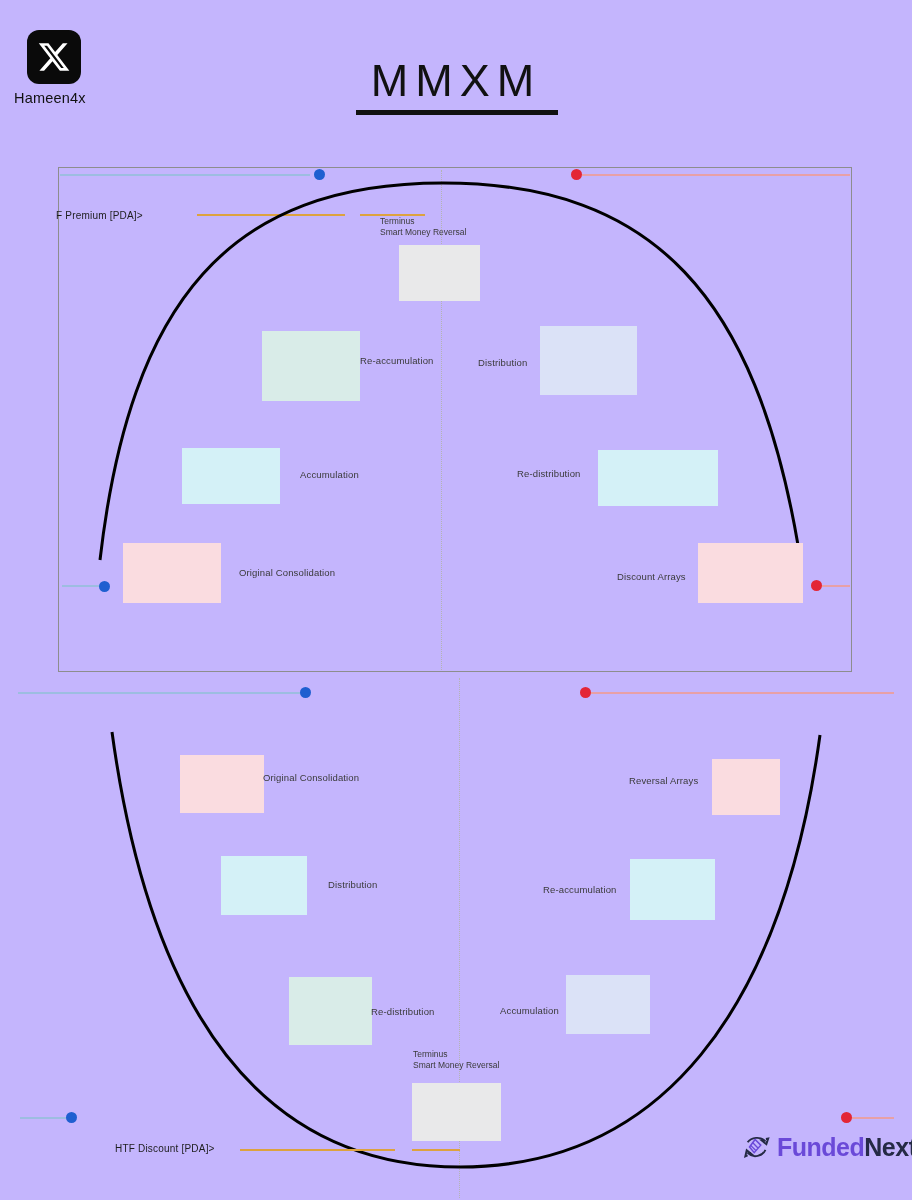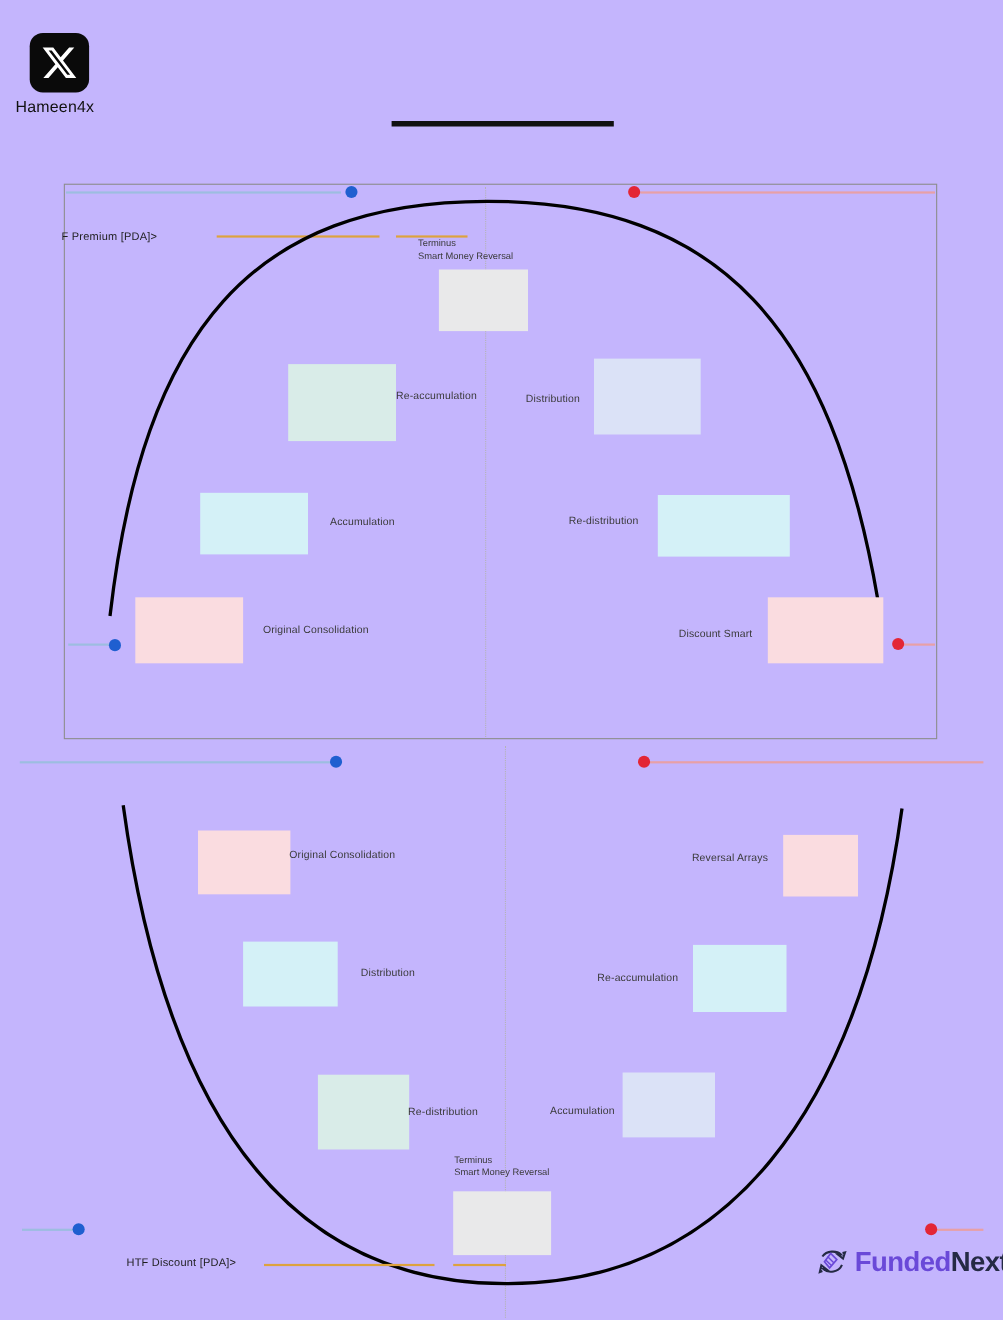--- a/index.html
+++ b/index.html
@@ -151,20 +151,21 @@
 <body>
 
 <div id="page">
 
   <div class="x-logo">
     <svg width="34" height="34" viewBox="0 0 24 24" aria-hidden="true">
       <path fill="#ffffff" d="M18.244 2.25h3.308l-7.227 8.26 8.502 11.24H16.17l-5.214-6.817L4.99 21.75H1.68l7.73-8.835L1.254 2.25H8.08l4.713 6.231zm-1.161 17.52h1.833L7.084 4.126H5.117z"></path>
     </svg>
   </div>
   <div class="handle">Hameen4x</div>
+  <div class="title">MMXM</div>
   <div class="title-underline"></div>
 
   <div class="frame"></div>
   <div class="center-line cl-top"></div>
 
   <div class="seg blue" style="left:60px; top:174px; width:250px;"></div>
   <div class="dot blue" style="left:314px; top:169px;"></div>
 
   <div class="seg red" style="left:582px; top:174px; width:268px;"></div>
   <div class="dot red" style="left:571px; top:169px;"></div>
@@ -194,21 +195,21 @@
 
   <div class="zone cyan" style="left:598px; top:450px; width:120px; height:56px;"></div>
   <div class="lbl" style="left:517px; top:468px;">Re-distribution</div>
 
   <div class="zone pink" style="left:123px; top:543px; width:98px; height:60px;"></div>
   <div class="lbl" style="left:239px; top:567px;">Original Consolidation</div>
   <div class="seg blue" style="left:62px; top:585px; width:45px;"></div>
   <div class="dot blue" style="left:99px; top:581px;"></div>
 
   <div class="zone pink" style="left:698px; top:543px; width:105px; height:60px;"></div>
-  <div class="lbl" style="left:617px; top:571px;">Discount Smart</div>
+  <div class="lbl" style="left:617px; top:571px;">Discount Arrays</div>
   <div class="seg red" style="left:820px; top:585px; width:30px;"></div>
   <div class="dot red" style="left:811px; top:580px;"></div>
 
   <div class="seg blue" style="left:18px; top:692px; width:288px;"></div>
   <div class="dot blue" style="left:300px; top:687px;"></div>
   <div class="seg red" style="left:589px; top:692px; width:305px;"></div>
   <div class="dot red" style="left:580px; top:687px;"></div>
 
   <div class="center-line cl-bot"></div>
 

